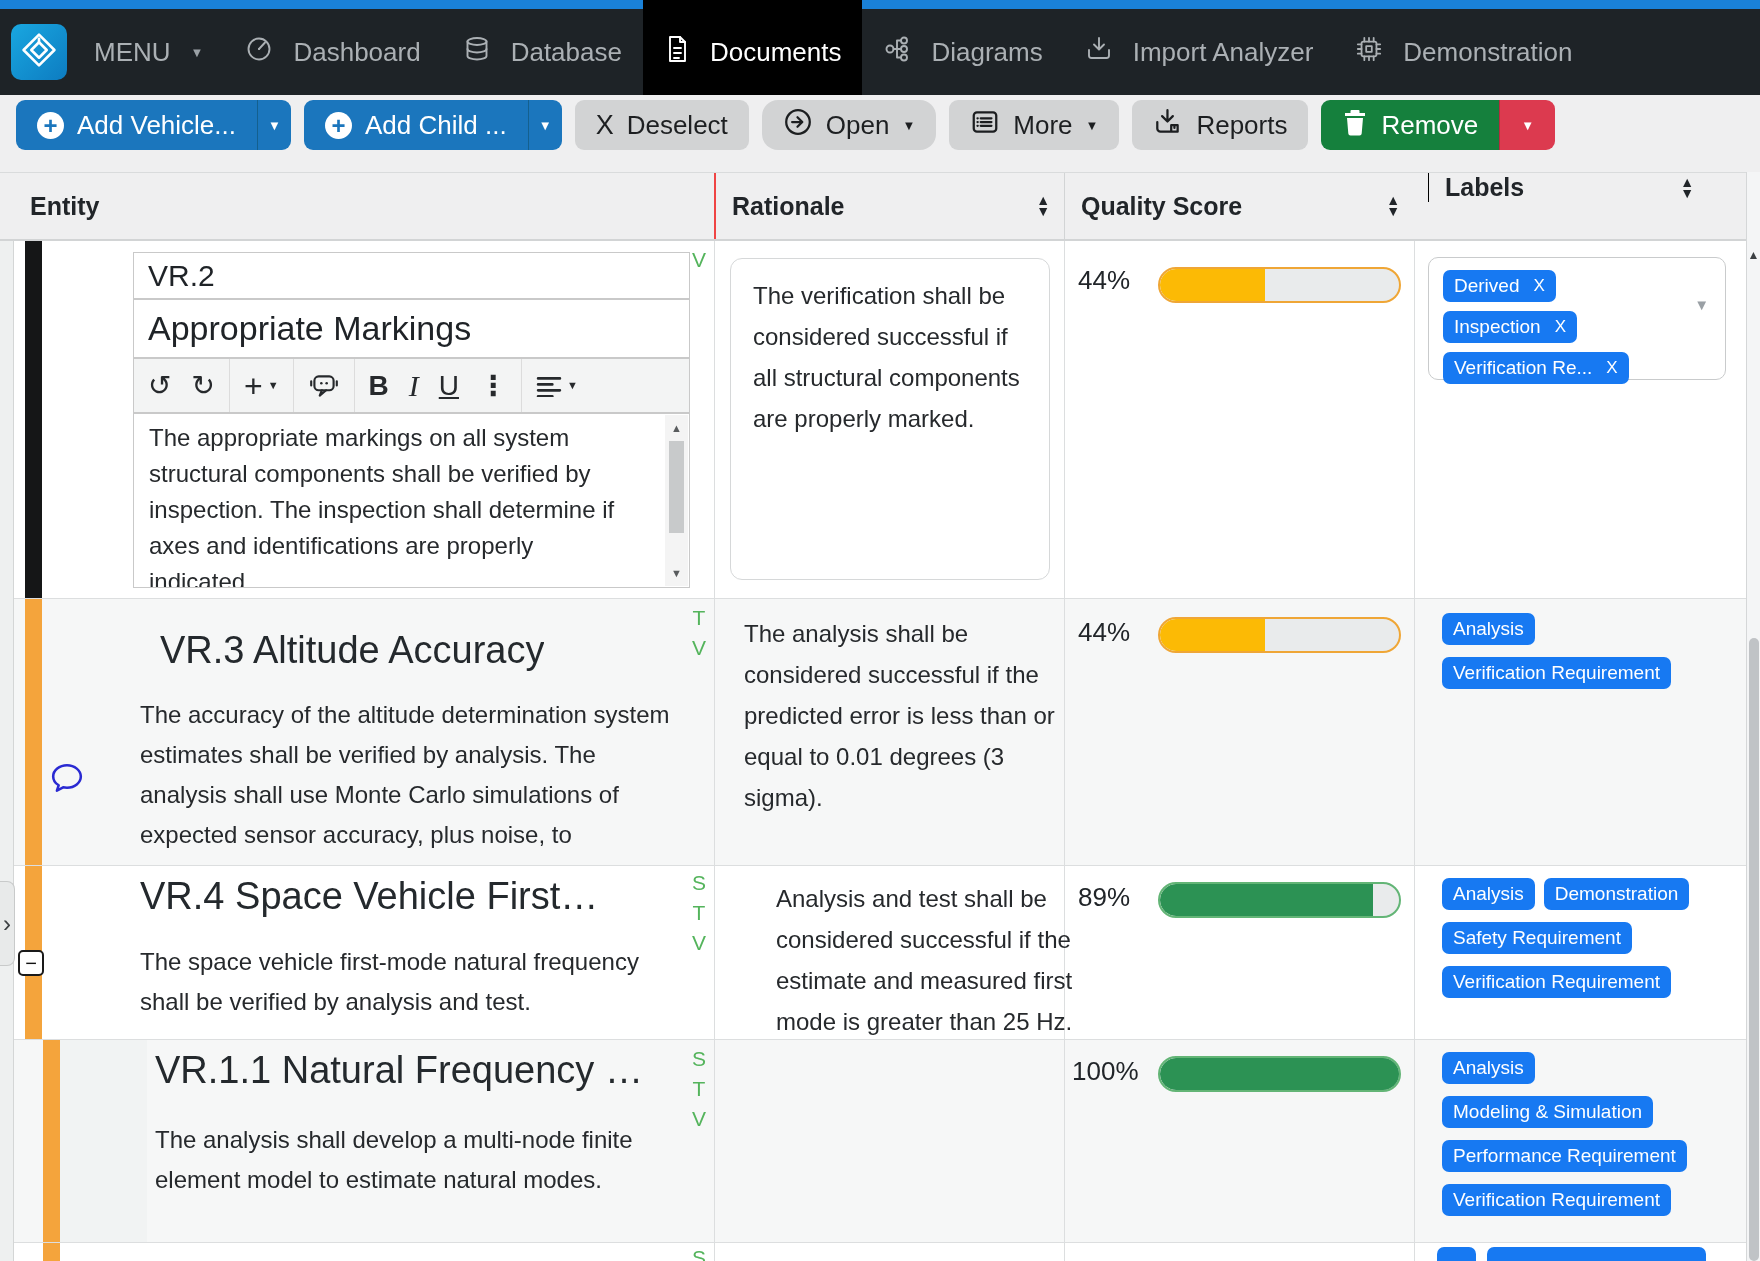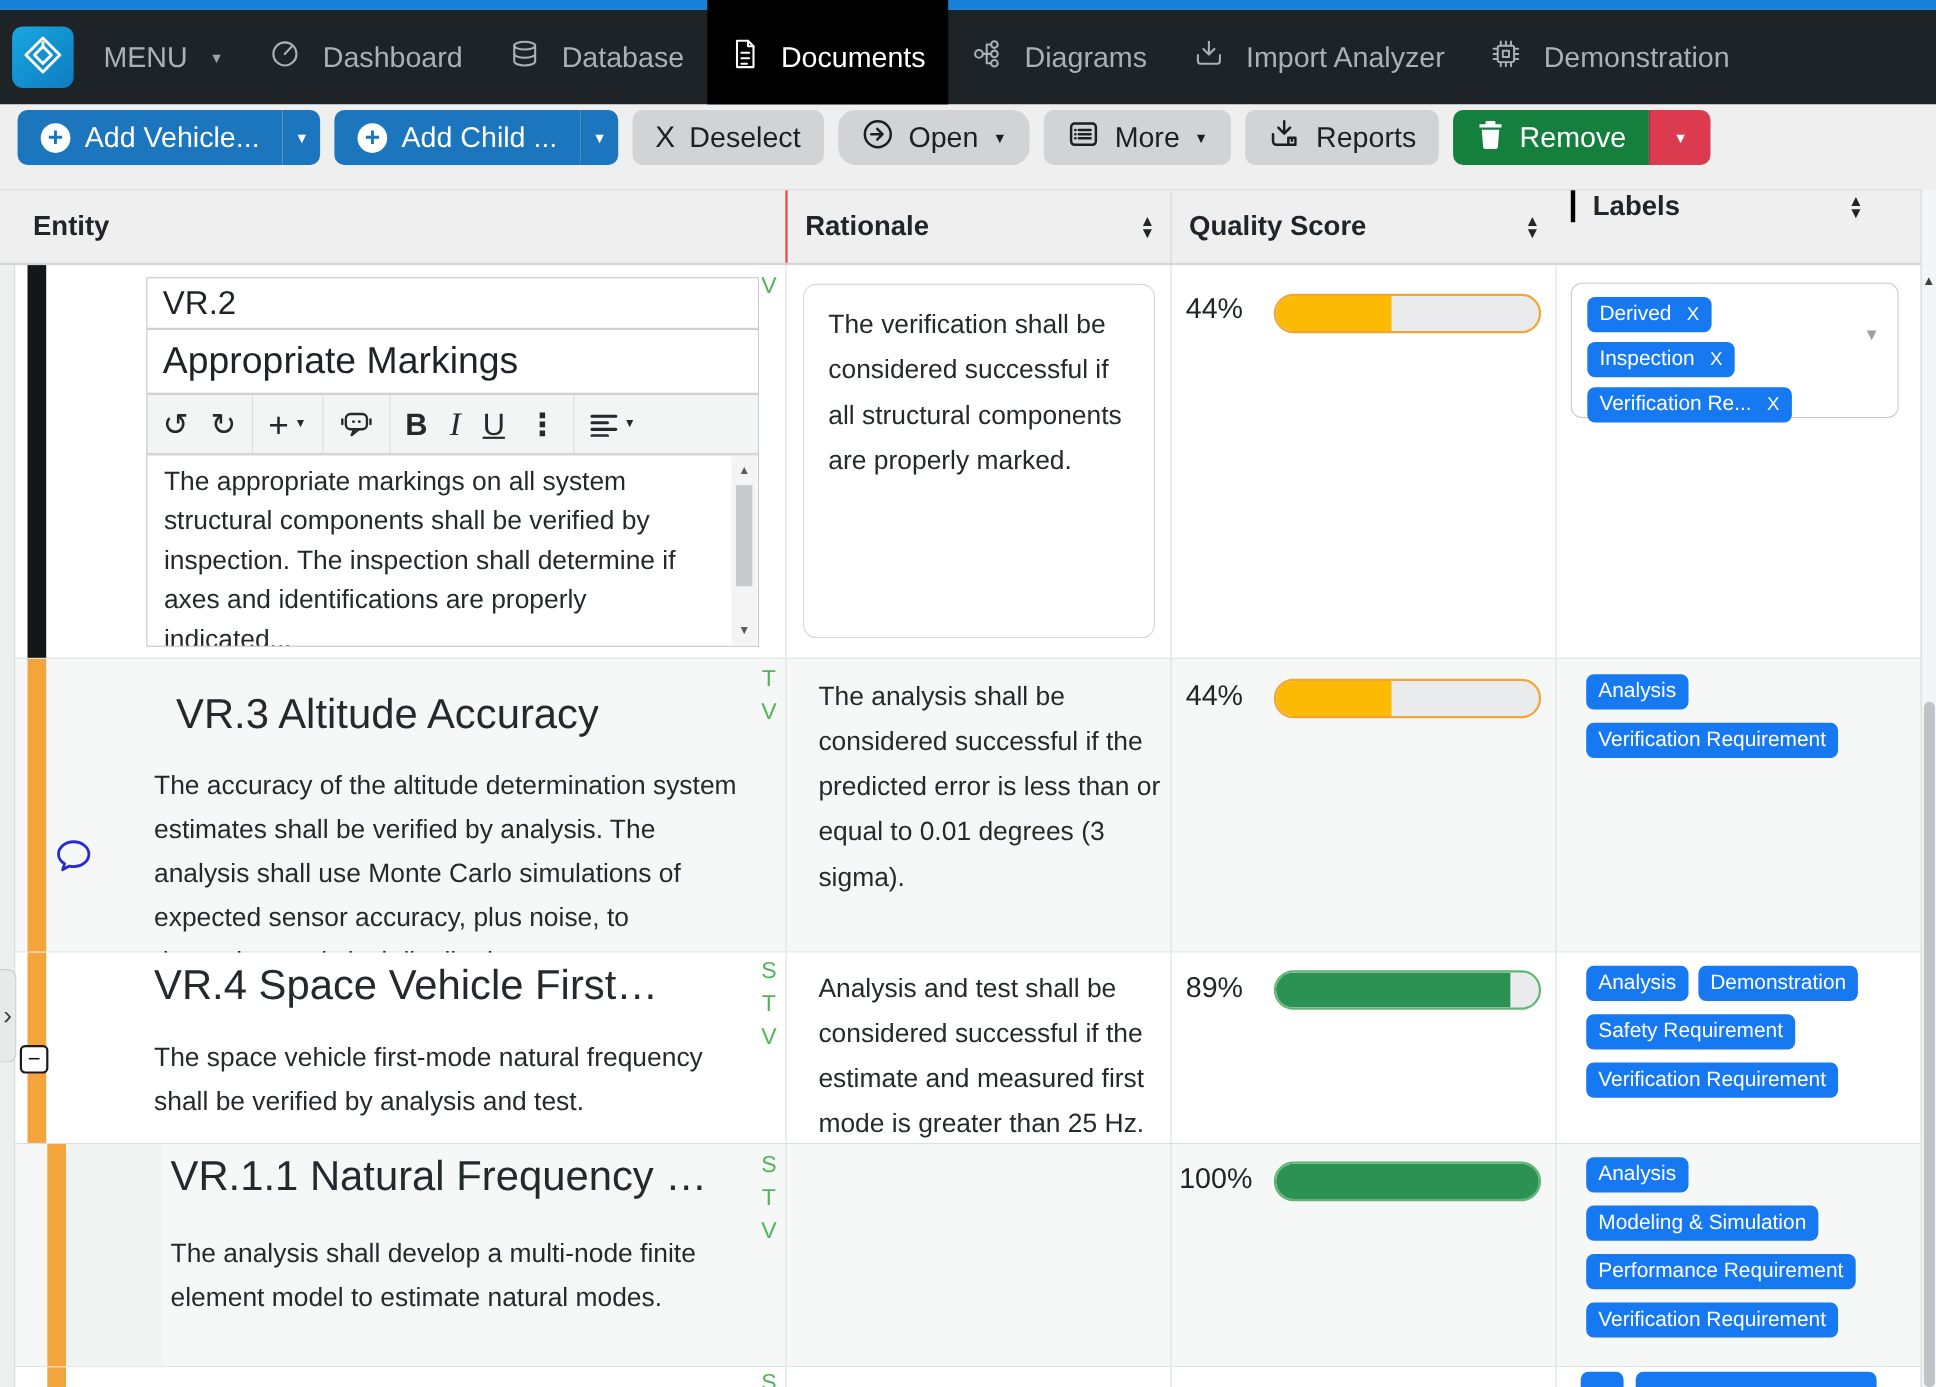--- a/index.html
+++ b/index.html
@@ -36,21 +36,21 @@
   .btn .caret { color:#1c1e20; }
   .btn.blue .caret, .btn-caret .caret { color:#fff; }
 
   
   .thead { position:absolute; left:0; top:172px; width:1760px; height:69px; background:#efeff0; border-top:1px solid #d9dbdc; border-bottom:2px solid #d2d4d5; display:flex; }
   .th { position:relative; display:flex; align-items:center; font-weight:bold; font-size:25px; }
   .th-label { padding-left:16px; }
   .th.entity { width:714px; } .th.entity .th-label { padding-left:30px; }
   .th.rationale { width:350px; border-left:2px solid #ef4444; }
   .th.quality { width:350px; border-left:1px solid #d2d4d5; }
-  .th.labels { width:280px; border-left:4px solid #000000; }
+  .th.labels { width:280px; border-left:1px solid #000000; }
   .sort { position:absolute; right:14px; display:flex; flex-direction:column; align-items:center; font-size:14px; line-height:11px; color:#212529; cursor:pointer; }
 
   
   .gutter { position:absolute; left:0; top:241px; width:14px; height:1020px; background:#eef0f0; border-right:1px solid #d4d6d6; }
   .expander { position:absolute; left:0; top:881px; width:15px; height:85px; background:#e8eaea; border:1px solid #c8caca; border-left:none; border-radius:0 8px 8px 0; display:flex; align-items:center; justify-content:center; font-size:24px; color:#3c4043; cursor:pointer; z-index:5; }
   .vscroll { position:absolute; left:1746px; top:172px; width:14px; height:1089px; background:#f4f5f6; border-left:1px solid #d5d7d8; }
   .vup { position:absolute; left:0; top:76px; width:13px; text-align:center; font-size:12px; color:#3c4043; cursor:pointer; }
   .vthumb { position:absolute; left:2px; top:466px; width:10px; height:623px; border-radius:5px; background:#c0c3c6; cursor:pointer; }
 
   .row { position:absolute; left:14px; width:1732px; border-bottom:1px solid #dcdedf; background:#fff; }
@@ -423,21 +423,21 @@
 
     <div class="rtitle" style="top:9px;">VR.4 Space Vehicle First…</div>
     <div class="rdesc" style="top:76px;">The space vehicle first-mode natural frequency shall be verified by analysis and test.</div>
 
     <div class="statuses" style="top:6px;">
       <span>S</span>
       <span>T</span>
       <span>V</span>
     </div>
 
-    <div class="rat" style="top:12px;">Analysis and test shall be considered successful if the estimate and measured first mode is greater than 25 Hz.</div>
+    <div class="rat" style="top:12px;margin-left:32px;">Analysis and test shall be considered successful if the estimate and measured first mode is greater than 25 Hz.</div>
 
     <span class="qpct" style="top:16px;">89%</span>
     <div class="qbar green" style="top:16px;">
       <div class="qfill" style="width: 89%;"></div>
     </div>
 
     <div class="labels" style="top:12px;">
       <span class="pill">Analysis</span>
       <span class="pill">Demonstration</span>
       <span class="pill">Safety Requirement</span>

